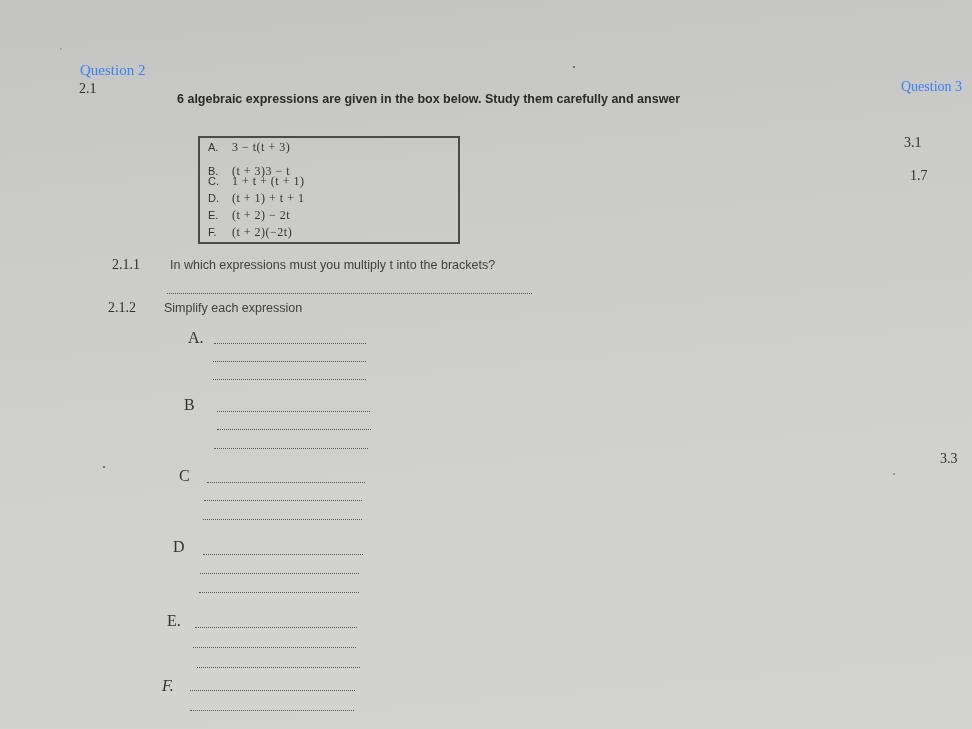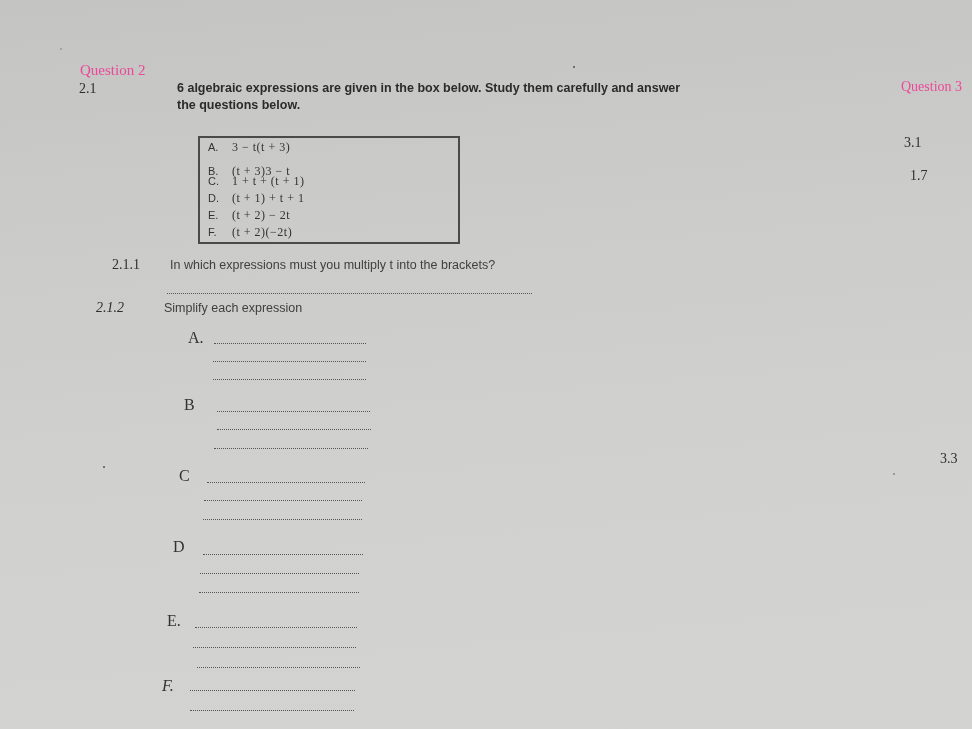--- a/index.html
+++ b/index.html
@@ -17,21 +17,21 @@
     .serif {
       font-family: "Liberation Serif", "DejaVu Serif", serif;
     }
     .sans {
       font-family: "Liberation Sans", "DejaVu Sans", sans-serif;
     }
     .abs { position: absolute; }
 
     .q-title {
       font-size: 15px;
-      color: #ec4899;
+      color: #3b82f6;
     }
     .num {
       font-size: 14px;
       color: #2e2e2e;
     }
     .intro {
       font-size: 12.5px;
       font-weight: bold;
       color: #2b2b2b;
       line-height: 17px;
@@ -86,23 +86,22 @@
     }
   </style>
 </head>
 <body>
 
 <div>
 
   <div class="abs serif q-title" style="left:80px; top:62px;">Question 2</div>
   <div class="abs serif num" style="left:79px; top:81px;">2.1</div>
 
-  <div class="abs sans intro" style="left:177px; top:80px;">
+  <div class="abs sans intro" style="left:177px; top:91px;">
     <div style="white-space:nowrap;">6 algebraic expressions are given in the box below. Study them carefully and answer</div>
-    <div>the questions below.</div>
   </div>
 
   <div class="abs expr-box">
     <div class="expr-row" style="top:2px;">
       <span class="letter">A.</span><span class="expr">3 − t(t + 3)</span>
     </div>
     <div class="expr-row" style="top:26px;">
       <span class="letter">B.</span><span class="expr">(t + 3)3 − t</span>
     </div>
     <div class="expr-row" style="top:36px;">
@@ -116,21 +115,21 @@
     </div>
     <div class="expr-row" style="top:87px;">
       <span class="letter">F.</span><span class="expr">(t + 2)(−2t)</span>
     </div>
   </div>
 
   <div class="abs serif num" style="left:112px; top:257px;">2.1.1</div>
   <div class="abs sans sub-q" style="left:170px; top:258px;">In which expressions must you multiply t into the brackets?</div>
   <div class="dotline" style="left:167px; top:293px; width:365px;"></div>
 
-  <div class="abs serif num" style="left:96px; top:300px;font-style:italic;">2.1.2</div>
+  <div class="abs serif num" style="left:108px; top:300px;">2.1.2</div>
   <div class="abs sans sub-q" style="left:164px; top:301px;">Simplify each expression</div>
 
   <div class="abs serif ans-letter" style="left:188px; top:329px;">A.</div>
   <div class="dotline" style="left:214px; top:343px; width:152px;"></div>
   <div class="dotline" style="left:213px; top:361px; width:153px;"></div>
   <div class="dotline" style="left:213px; top:379px; width:153px;"></div>
 
   <div class="abs serif ans-letter" style="left:184px; top:396px;">B</div>
   <div class="dotline" style="left:217px; top:411px; width:153px;"></div>
   <div class="dotline" style="left:217px; top:429px; width:154px;"></div>

